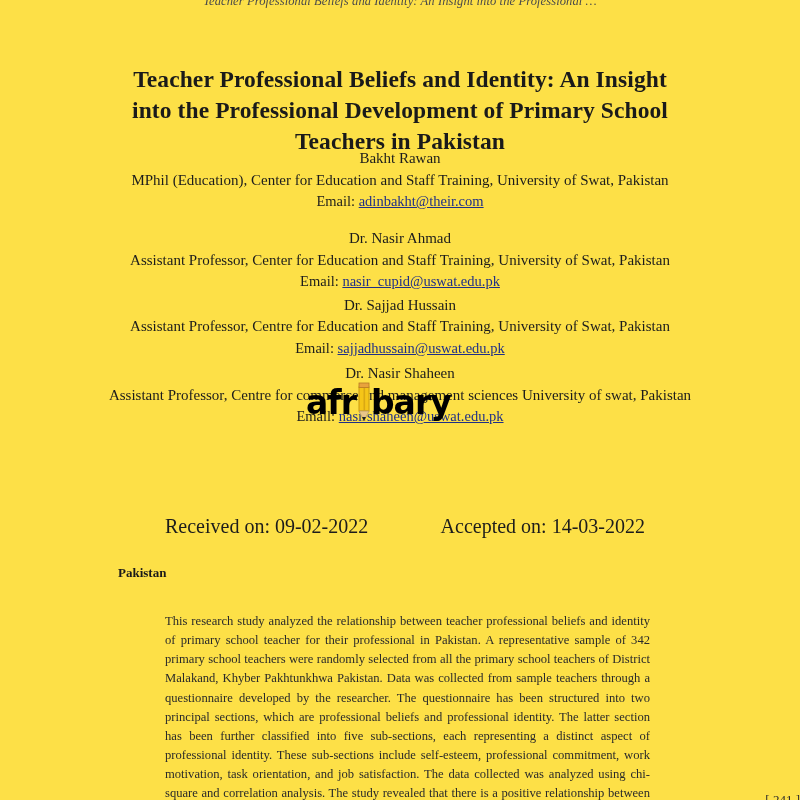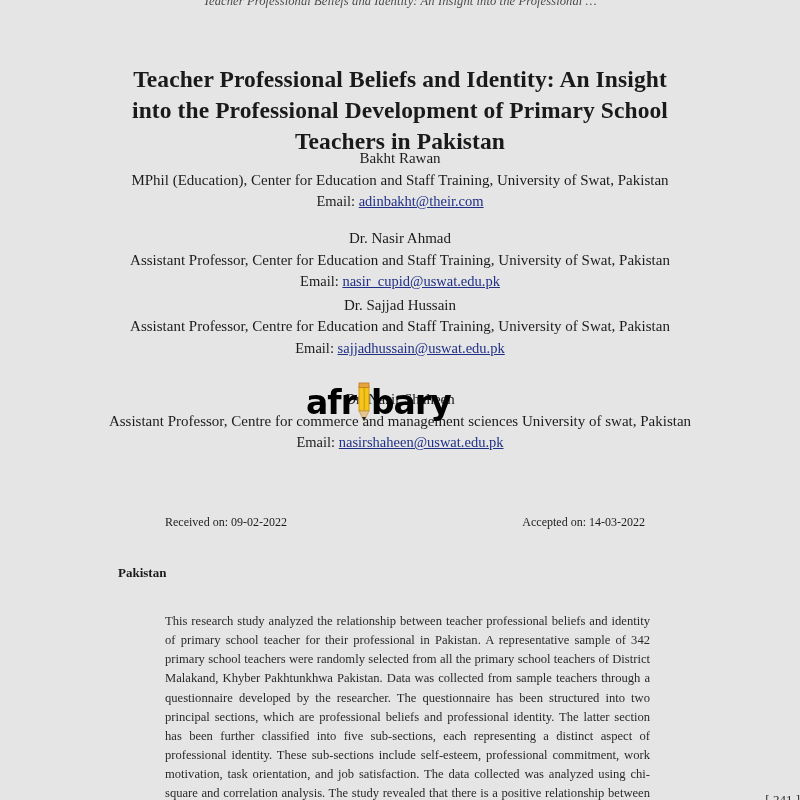--- a/index.html
+++ b/index.html
@@ -12,21 +12,21 @@
     height: 800px;
     position: relative;
     overflow: hidden;
     font-family: "Liberation Serif", "DejaVu Serif", serif;
     color: #1c1c1c;
   }
 
   .page {
     position: absolute;
     inset: 0;
-    background: #e5e5e5;
+    background: #fde047;
   }
 
   
   .running-header {
     position: absolute;
     top: -6px;
     left: 0;
     right: 0;
     text-align: center;
     font-style: italic;
@@ -78,32 +78,32 @@
     color: #1c1c1c;
   }
   .email-link {
     color: #1f2f88;
     text-decoration: underline;
   }
 
   
   .author-block.b1 { margin-bottom: 15px; }
   .author-block.b2 { margin-bottom: 2px; }
-  .author-block.b3 { margin-bottom: 30px; text-align: center; }
+  .author-block.b3 { margin-bottom: 4px; text-align: center; }
   .author-block.b4 { margin-bottom: 0; }
 
   
   .dates {
     position: absolute;
     top: 515px;
     left: 165px;
     width: 480px;
     display: flex;
     justify-content: space-between;
-    font-size: 12px;
+    font-size: 20px;
     color: #1c1c1c;
   }
 
   
   .abstract-heading {
     position: absolute;
     top: 565px;
     left: 118px;
     font-size: 13px;
     font-weight: bold;

